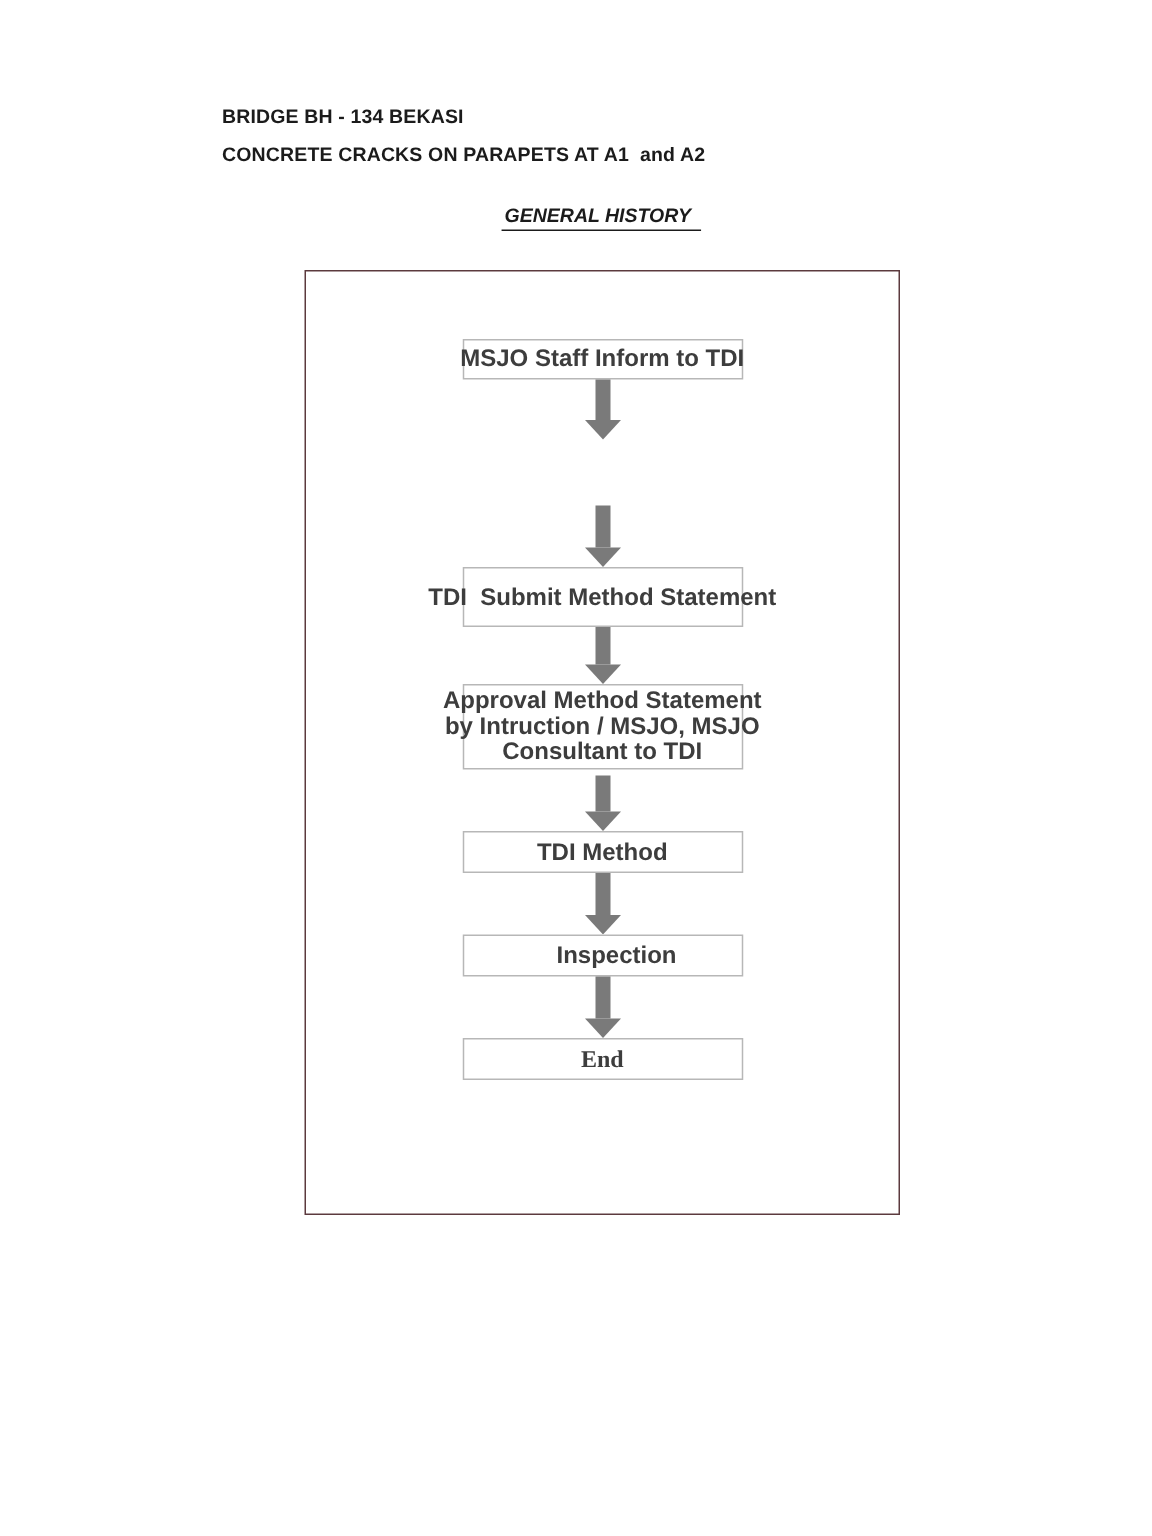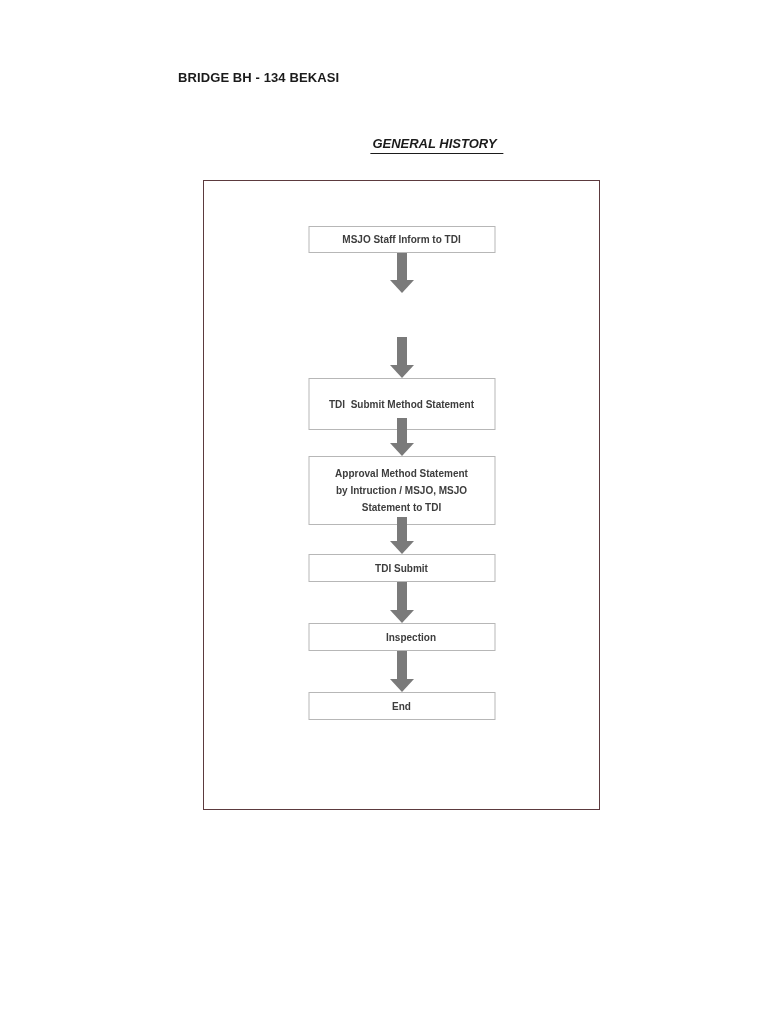--- a/index.html
+++ b/index.html
@@ -9,21 +9,21 @@
     font-family: "Liberation Sans", sans-serif;
     position: relative;
     overflow: hidden;
   }
   .page {
     position: absolute; inset: 0;
     background: #ffffff;
   }
   .doc-header {
     position: absolute;
-    left: 148px; top: 71px; margin-left: 30px;
+    left: 148px; top: 71px;
   }
   .h-line {
     font-size: 13px;
     font-weight: bold;
     color: #1b1b1b;
     line-height: 13px;
     margin-bottom: 12px;
     white-space: pre;
     letter-spacing: 0.1px;
   }
@@ -31,21 +31,20 @@
     position: absolute;
     left: 401px; top: 136px;
     transform: translateX(-50%);
     font-size: 13px;
     font-weight: bold;
     font-style: italic;
     color: #1b1b1b;
     white-space: pre;
     border-bottom: 1.5px solid #1b1b1b;
     padding: 0 7px 2px 2px;
-    margin-left: 36px;
   }
   .chart-frame {
     position: absolute;
     left: 203px; top: 180px;
     width: 397px; height: 630px;
     border: 1.5px solid var(--outer_border, #5c3a3e);
     background: #ffffff;
   }
   .flow-box {
     position: absolute;
@@ -53,21 +52,21 @@
     transform: translateX(-50%);
     width: 187px;
     border: 1px solid var(--box_border, #b7b7b7);
     background: #ffffff;
     display: flex;
     flex-direction: column;
     align-items: center;
     justify-content: center;
   }
   .box-line {
-    font-size: 10px;
+    font-size: 16px;
     font-weight: bold;
     color: var(--text, #3d3d3d);
     line-height: 17px;
     white-space: pre;
     text-align: center;
   }
   .flow-arrow {
     position: absolute;
     left: 50%;
     transform: translateX(-50%);
@@ -82,39 +81,40 @@
   }
   .flow-arrow .head {
     width: 0; height: 0;
     border-left: 12px solid transparent;
     border-right: 12px solid transparent;
     border-top: 13px solid var(--arrow, #7a7a7a);
   }
   
   .box-0 { top: 45px;  height: 27px; }
   .box-1 { top: 112px; height: 44px; }
-  .box-2 { top: 197px; height: 52px; }
-  .box-3 { top: 275px; height: 69px; }
+  .box-2 { top: 197px; height: 40px; }
+  .box-3 { top: 275px; height: 57px; }
   .box-4 { top: 373px; height: 28px; }
   .box-5 { top: 442px; height: 28px; padding-left: 19px; }
-  .box-6 { top: 511px; height: 28px; }
+  .box-6 { top: 511px; height: 28px; font-family: Liberation Serif, serif; }
   .arr-0 { top: 72px;  height: 40px; }
   .arr-1 { top: 156px; height: 41px; }
   .arr-2 { top: 237px; height: 38px; }
   .arr-3 { top: 336px; height: 37px; }
   .arr-4 { top: 401px; height: 41px; }
   .arr-5 { top: 470px; height: 41px; }
 </style>
 </head>
 <body>
 
 <div class="page">
 
   <div class="doc-header">
     <div class="h-line">BRIDGE BH - 134 BEKASI</div>
+    <div class="h-line">CONCRETE CRACKS ON PARAPETS AT A1  and A2</div>
   </div>
 
   <div class="doc-title">GENERAL HISTORY</div>
 
   <div class="chart-frame">
 
     <div class="flow-box box-0">
       <div class="box-line">MSJO Staff Inform to TDI</div>
     </div>
 
@@ -134,30 +134,30 @@
     </div>
 
     <div class="flow-arrow arr-2">
       <div class="shaft"></div>
       <div class="head"></div>
     </div>
 
     <div class="flow-box box-3">
       <div class="box-line">Approval Method Statement</div>
       <div class="box-line">by Intruction / MSJO, MSJO</div>
-      <div class="box-line">Statement to TDI</div>
+      <div class="box-line">Consultant to TDI</div>
     </div>
 
     <div class="flow-arrow arr-3">
       <div class="shaft"></div>
       <div class="head"></div>
     </div>
 
     <div class="flow-box box-4">
-      <div class="box-line">TDI Submit</div>
+      <div class="box-line">TDI Method</div>
     </div>
 
     <div class="flow-arrow arr-4">
       <div class="shaft"></div>
       <div class="head"></div>
     </div>
 
     <div class="flow-box box-5">
       <div class="box-line">Inspection</div>
     </div>

